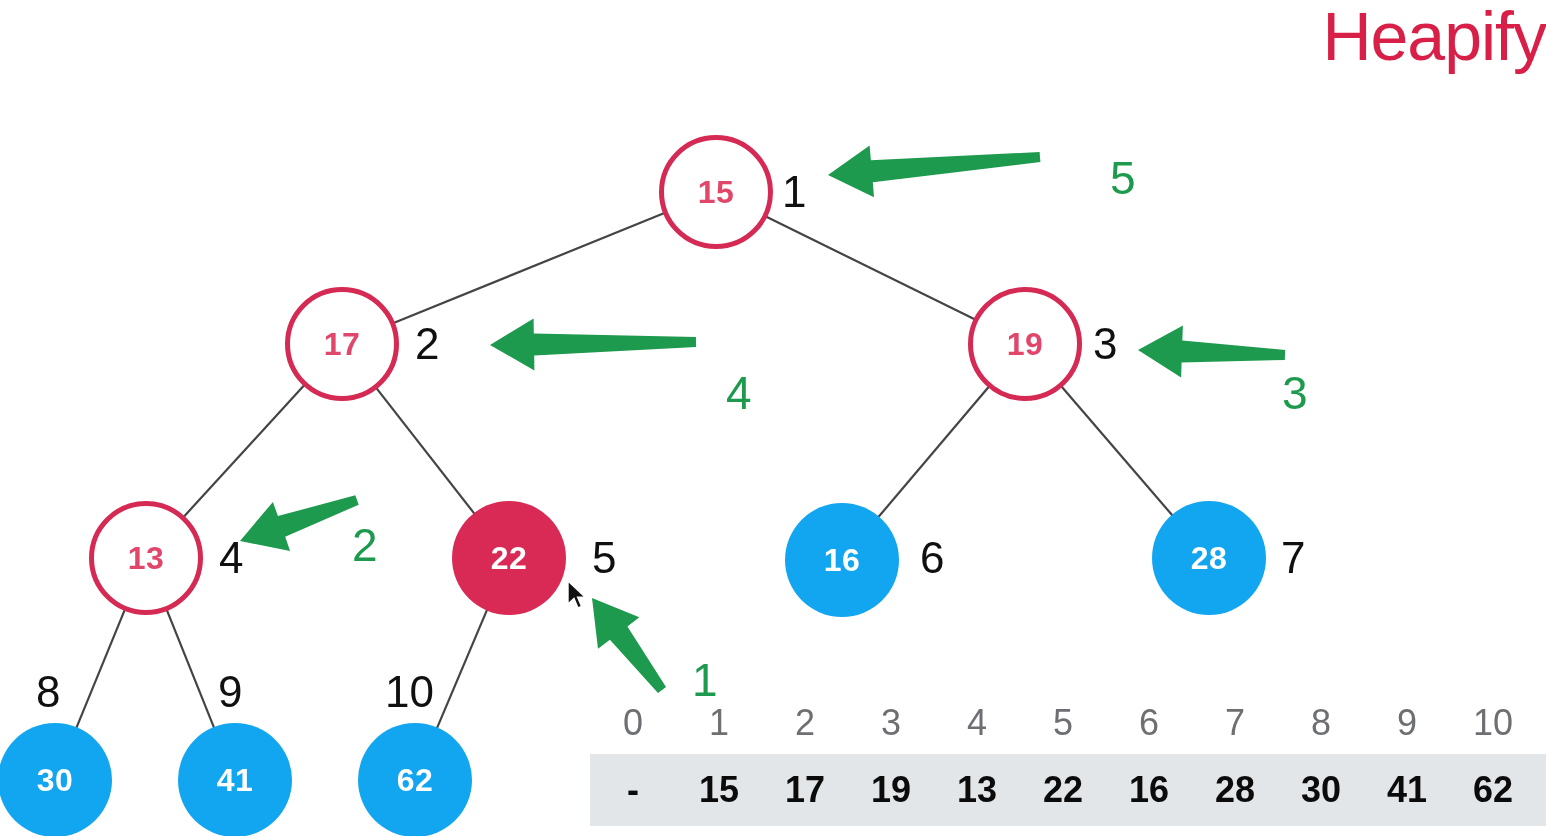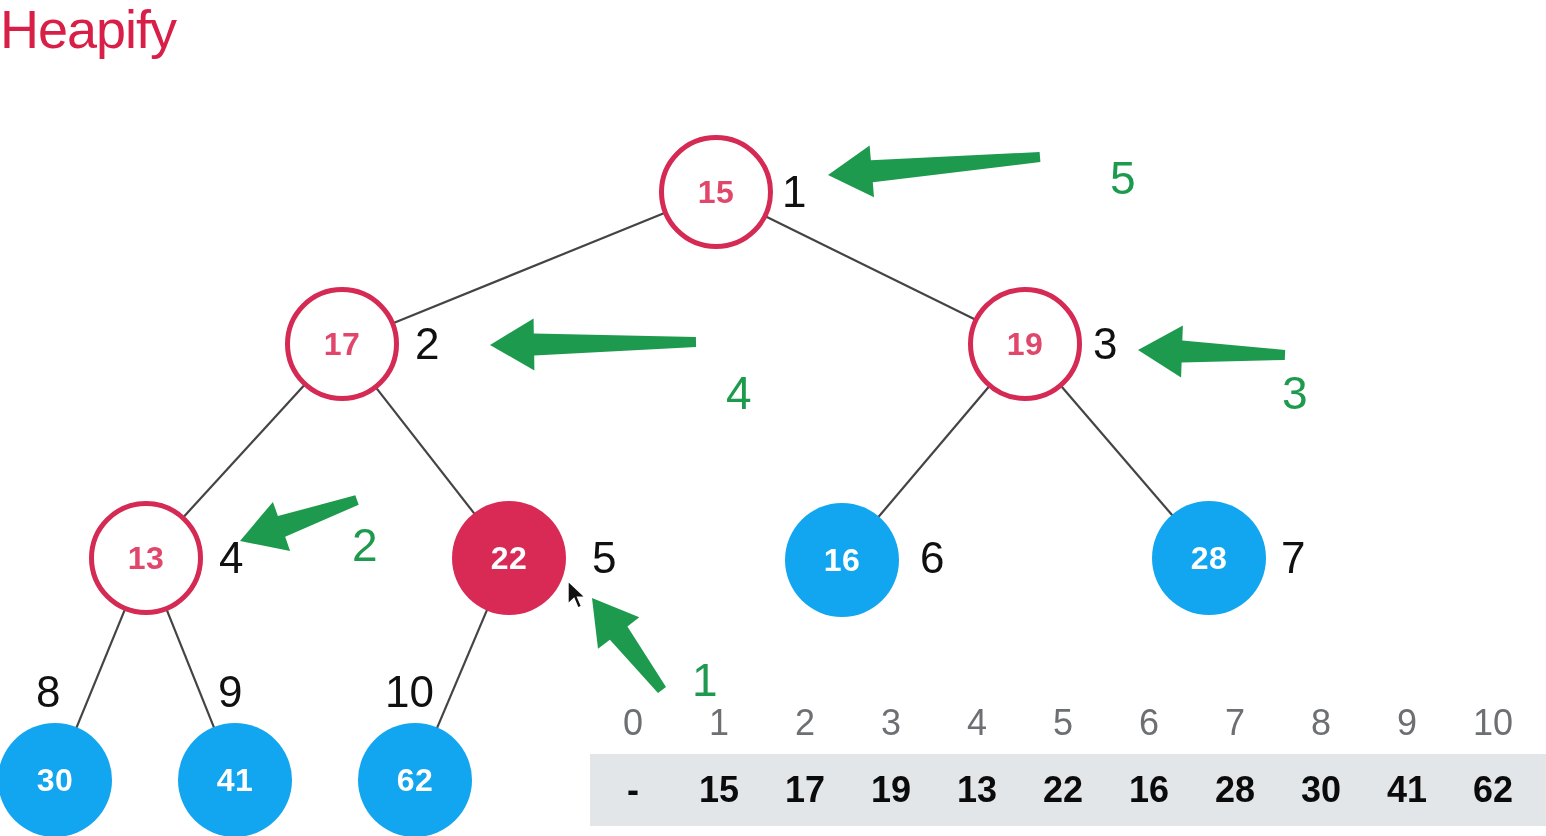--- a/index.html
+++ b/index.html
@@ -16,22 +16,22 @@
     width: 1546px;
     height: 836px;
     background: #ffffff;
     overflow: hidden;
   }
   #title {
     position: absolute;
     left: 0;
     top: 2px;
     width: 1546px;
-    text-align: left;
-    font-size: 54px;
+    text-align: right;
+    font-size: 68px;
     font-weight: 400;
     color: #d81f47;
     letter-spacing: -1px;
     line-height: 1;
   }
   #edges, #arrows {
     position: absolute;
     left: 0;
     top: 0;
     width: 1546px;

